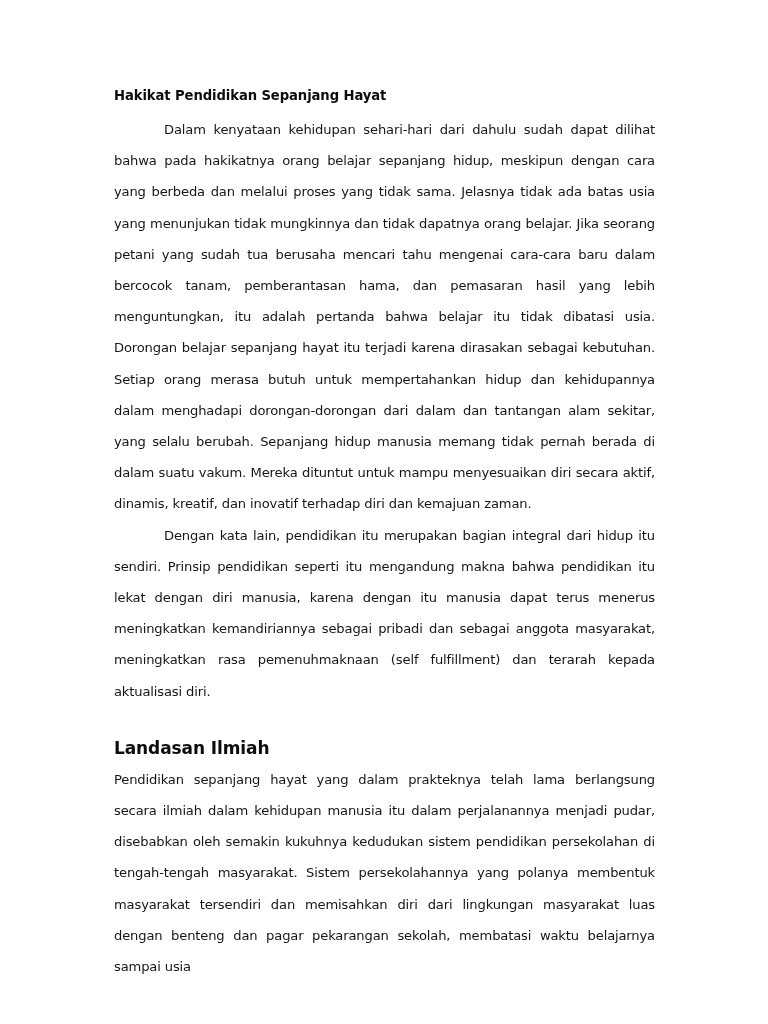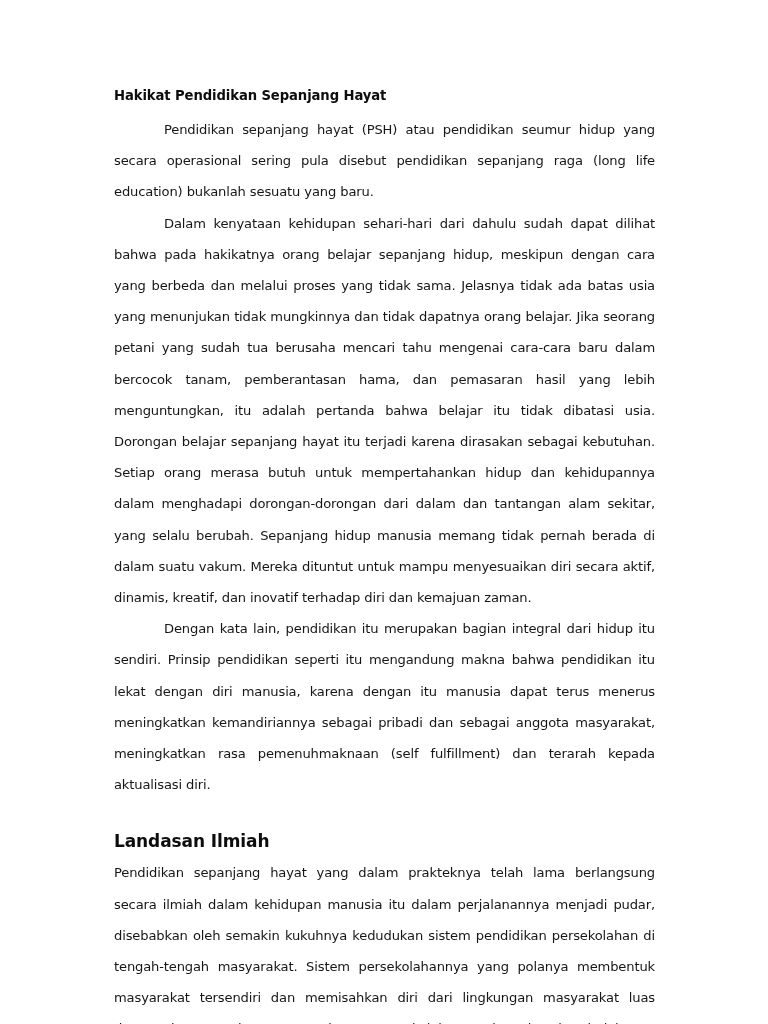--- a/index.html
+++ b/index.html
@@ -84,21 +84,20 @@
 </style>
 </head>
 <body>
 
 <div class="page">
 
   <div class="doc-body">
 
     <h1 class="heading">Hakikat Pendidikan Sepanjang Hayat</h1>
 
-    <p class="para indent">Pendidikan sepanjang hayat (PSH) atau pendidikan seumur hidup yang secara operasional sering pula disebut pendidikan sepanjang raga (long life education) bukanlah sesuatu yang baru.</p>
 
     <p class="para indent">Dalam kenyataan kehidupan sehari-hari dari dahulu sudah dapat dilihat bahwa pada hakikatnya orang belajar sepanjang hidup, meskipun dengan cara yang berbeda dan melalui proses yang tidak sama. Jelasnya tidak ada batas usia yang menunjukan tidak mungkinnya dan tidak dapatnya orang belajar. Jika seorang petani yang sudah tua berusaha mencari tahu mengenai cara-cara baru dalam bercocok tanam, pemberantasan hama, dan pemasaran hasil yang lebih menguntungkan, itu adalah pertanda bahwa belajar itu tidak dibatasi usia. Dorongan belajar sepanjang hayat itu terjadi karena dirasakan sebagai kebutuhan. Setiap orang merasa butuh untuk mempertahankan hidup dan kehidupannya dalam menghadapi dorongan-dorongan dari dalam dan tantangan alam sekitar, yang selalu berubah. Sepanjang hidup manusia memang tidak pernah berada di dalam suatu vakum. Mereka dituntut untuk mampu menyesuaikan diri secara aktif, dinamis, kreatif, dan inovatif terhadap diri dan kemajuan zaman.</p>
 
     <p class="para indent">Dengan kata lain, pendidikan itu merupakan bagian integral dari hidup itu sendiri. Prinsip pendidikan seperti itu mengandung makna bahwa pendidikan itu lekat dengan diri manusia, karena dengan itu manusia dapat terus menerus meningkatkan kemandiriannya sebagai pribadi dan sebagai anggota masyarakat, meningkatkan rasa pemenuhmaknaan (self fulfillment) dan terarah kepada aktualisasi diri.</p>
 
     <div class="spacer-line"></div>
 
     <h2 class="subheading">Landasan Ilmiah</h2>
 
     <div class="clip-block">

